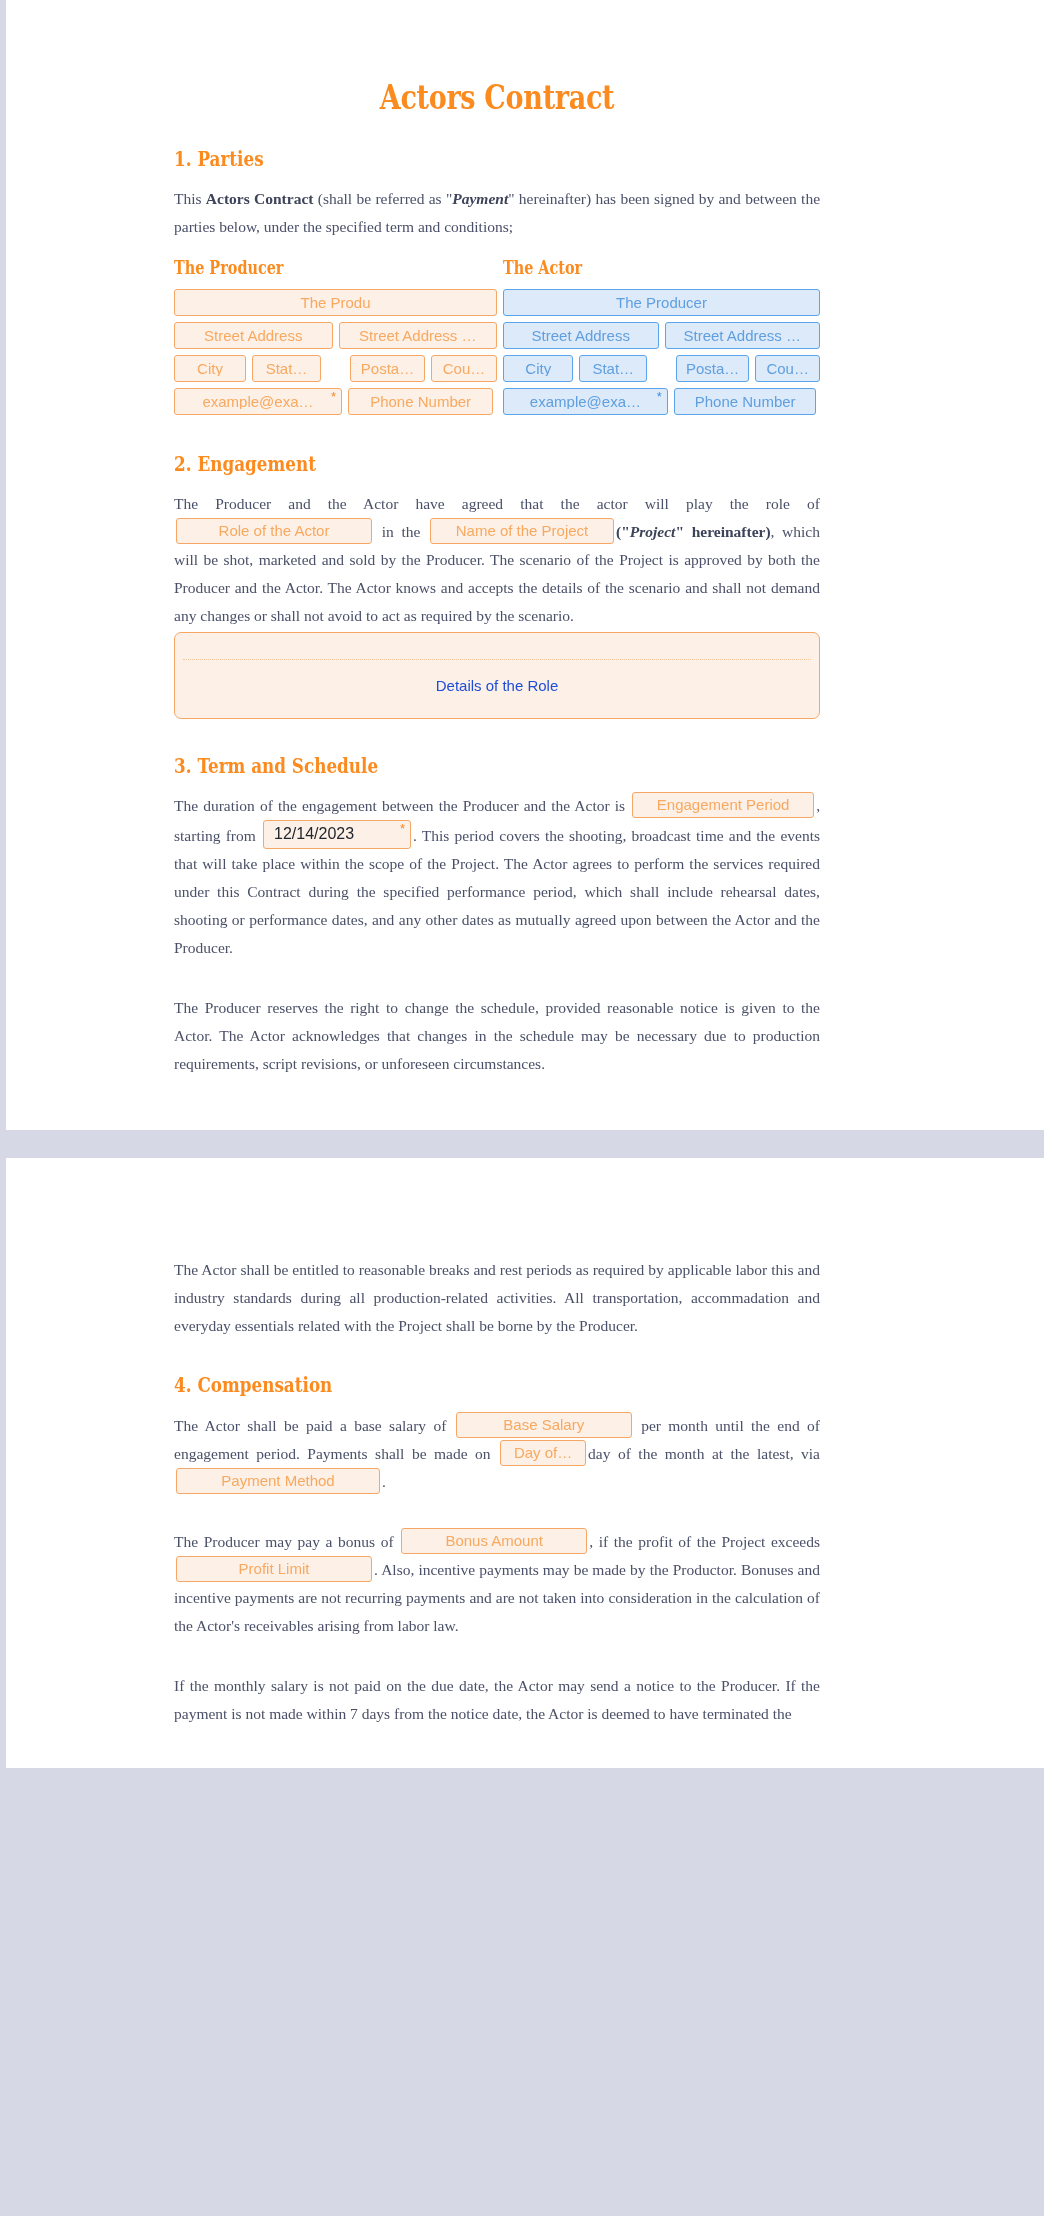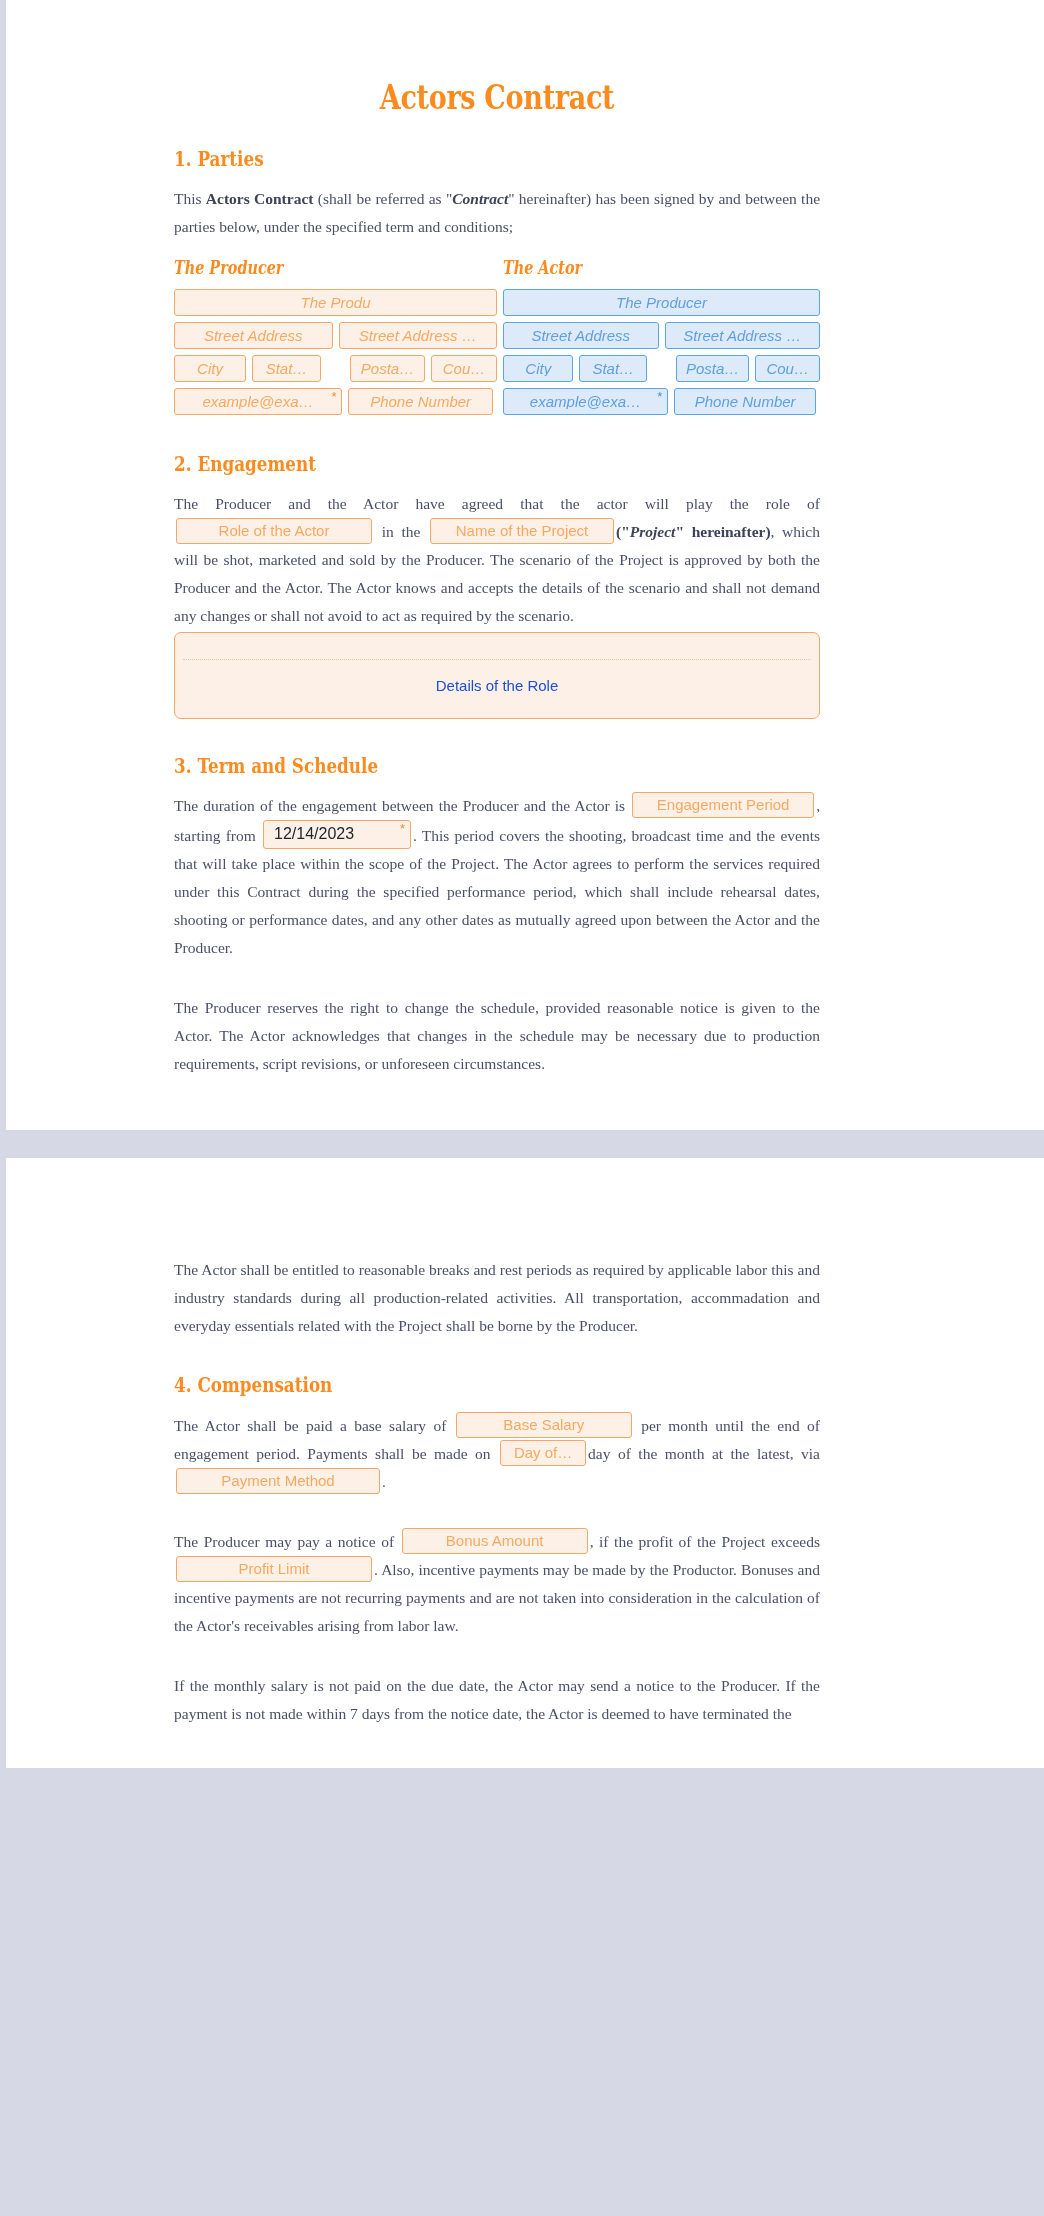--- a/index.html
+++ b/index.html
@@ -131,21 +131,21 @@
     font-family: "Liberation Sans", sans-serif;
   }
   .fld.blue .req { color: #3f8fdd; }
 
   
   .parties {
     display: flex;
     gap: 0;
     margin-top: 16px;
   }
-  .party-col { width: 50%; box-sizing: border-box; font-style: italic; }
+  .party-col { width: 50%; box-sizing: border-box; }
   .party-col.right { padding-left: 6px; }
   .row { display: flex; gap: 6px; margin-bottom: 6px; }
   .h-field { height: 27px; display: flex; align-items: center; justify-content: center; }
   .h-field .ph { width: 100%; }
 
   .w-full { width: 100%; }
   .w-half { width: 50%; }
   .w-city { width: 24%; }
   .w-state { width: 23%; }
   .w-postal { width: 25%; margin-left: 23px; }
@@ -209,21 +209,21 @@
 
 <div class="viewport">
 
   <div class="page first">
     <div class="page-inner">
 
       <h1 class="doc-title">Actors Contract</h1>
 
       <h2 class="section-heading">1. Parties</h2>
 
-      <p class="body"><span>This </span><span class="bold">Actors Contract</span><span> (shall be referred as "</span><span class="bolditalic">Contract</span><span>" hereinafter) has been signed by and between the parties below, under the specified term and conditions;</span></p>
+      <p class="body"><span>This </span><span class="bold">Actors Contract</span><span> (shall be referred as "</span><span class="bolditalic">Payment</span><span>" hereinafter) has been signed by and between the parties below, under the specified term and conditions;</span></p>
 
       <div class="parties">
 
         <div class="party-col">
           <h3 class="sub-heading">The Producer</h3>
 
           <div class="row">
             <div class="fld orange h-field w-full">
                 <span class="ph">The Produ</span>
               </div>
@@ -345,21 +345,21 @@
       <p class="body">The Actor shall be entitled to reasonable breaks and rest periods as required by applicable labor this and industry standards during all production-related activities. All transportation, accommadation and everyday essentials related with the Project shall be borne by the Producer.</p>
 
       <h2 class="section-heading" style="margin-top:32px">4. Compensation</h2>
 
       <p class="body"><span>The Actor shall be paid a base salary of</span>
         <span class="fld orange inline" style="width:176px"><span class="ph">Base Salary</span></span>
         <span>per month until the end of engagement period. Payments shall be made on</span>
         <span class="fld orange inline" style="width:86px"><span class="ph">Day of…</span></span><span>day of the month at the latest, via</span>
         <span class="fld orange inline" style="width:204px"><span class="ph">Payment Method</span></span><span>.</span></p>
 
-      <p class="body" style="margin-top:32px"><span>The Producer may pay a notice of</span>
+      <p class="body" style="margin-top:32px"><span>The Producer may pay a bonus of</span>
         <span class="fld orange inline" style="width:186px"><span class="ph">Bonus Amount</span></span><span>, if the profit of the Project exceeds</span>
         <span class="fld orange inline" style="width:196px"><span class="ph">Profit Limit</span></span><span>. Also, incentive payments may be made by the Productor. Bonuses and incentive payments are not recurring payments and are not taken into consideration in the calculation of the Actor's receivables arising from labor law.</span></p>
 
       <p class="body" style="margin-top:32px">If the monthly salary is not paid on the due date, the Actor may send a notice to the Producer. If the payment is not made within 7 days from the notice date, the Actor is deemed to have terminated the</p>
 
       <div style="height:40px"></div>
     </div>
   </div>
 
 </div>

